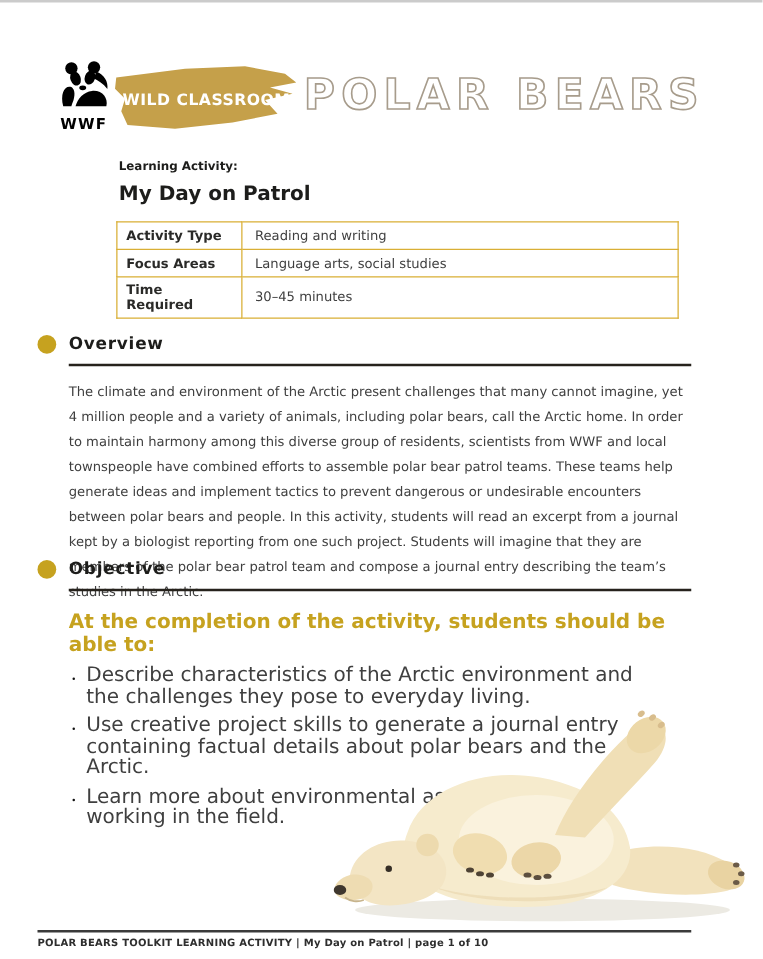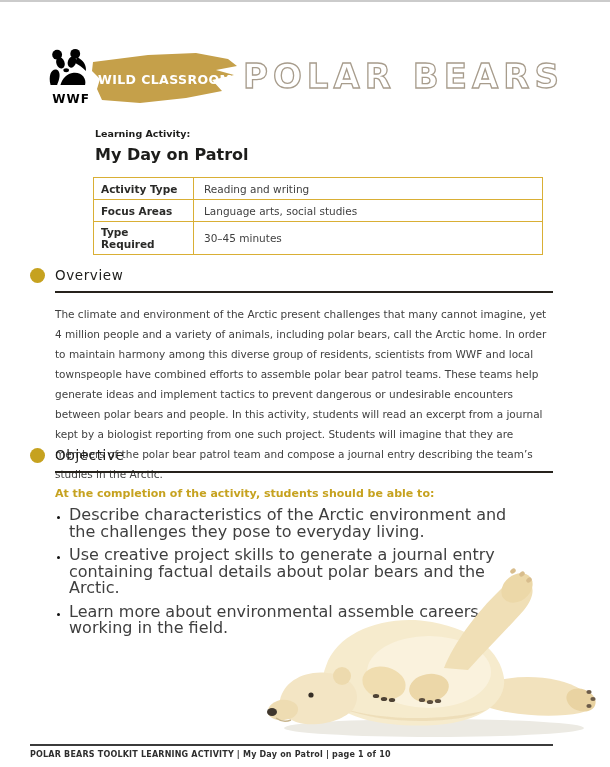--- a/index.html
+++ b/index.html
@@ -7,21 +7,21 @@
   body {
     width: 610px; height: 767px;
     position: relative;
     font-family: "DejaVu Sans", "Liberation Sans", sans-serif;
     overflow: hidden;
   }
   .page { position: absolute; inset: 0; background: #fff; }
   .top-rule { position: absolute; top: 0; left: 0; width: 610px; height: 2px; background: #cbcbcb; }
 
   
-  .wwf-logo { position: absolute; left: 44px; top: 47px; width: 46px; text-align: right; }
+  .wwf-logo { position: absolute; left: 44px; top: 47px; width: 46px; text-align: center; }
   .wwf-text { font-size: 12px; font-weight: bold; letter-spacing: 1px; color: #000; margin-top: 1px; }
   .banner { position: absolute; left: 88px; top: 49px; width: 152px; height: 60px; }
   .outline-title {
     position: absolute; left: 243px; top: 56px;
     font-size: 34px; font-weight: 800; letter-spacing: 5px;
     color: #ffffff;
     -webkit-text-stroke: 1.3px #a79c8c;
     text-stroke: 1.3px #a79c8c;
     white-space: nowrap;
   }
@@ -39,29 +39,29 @@
   table.info td.val { padding-left: 10px; }
 
   
   .section { position: absolute; left: 30px; width: 523px; }
   .sec-overview { top: 267px; }
   .sec-objective { top: 447px; }
   .section-head { display: flex; align-items: flex-start; gap: 10px; }
   .dot { width: 15px; height: 15px; border-radius: 50%; background: #c6a21f; flex: none; margin-top: 1px; }
   .head-text {
     flex: 1; border-bottom: 2px solid #26221c; padding-bottom: 8px;
-    font-size: 13.5px; font-weight: 400; letter-spacing: 0.6px; color: #1d1d1b;
+    font-size: 13.5px; font-weight: 700; letter-spacing: 0.6px; color: #1d1d1b;
   }
   .body-text {
     margin: 11px 0 0 25px; width: 494px;
     font-size: 10.5px; line-height: 20px; color: #3f3f3f;
   }
   .sub-head {
     margin: 14px 0 0 25px;
-    font-size: 11px; font-weight: 800; color: #c6a21f;
+    font-size: 16px; font-weight: 800; color: #c6a21f;
   }
   ul.bullets { margin: 6px 0 0 25px; padding-left: 14px; width: 474px; list-style: disc; }
   ul.bullets li {
     margin-top: 7px; font-size: 16px; line-height: 16.5px; color: #3f3f3f;
   }
   ul.bullets li::marker { color: #111; font-size: 9px; }
 
   
   .bear { position: absolute; left: 264px; top: 558px; width: 346px; height: 186px; }
 
@@ -109,21 +109,21 @@
     <tbody>
       <tr>
         <td class="lbl">Activity Type</td>
         <td class="val">Reading and writing</td>
       </tr>
       <tr>
         <td class="lbl">Focus Areas</td>
         <td class="val">Language arts, social studies</td>
       </tr>
       <tr>
-        <td class="lbl">Type Required</td>
+        <td class="lbl">Time Required</td>
         <td class="val">30–45 minutes</td>
       </tr>
     </tbody>
   </table>
 
   <div class="section sec-overview">
     <div class="section-head">
       <div class="dot"></div>
       <div class="head-text">Overview</div>
     </div>

